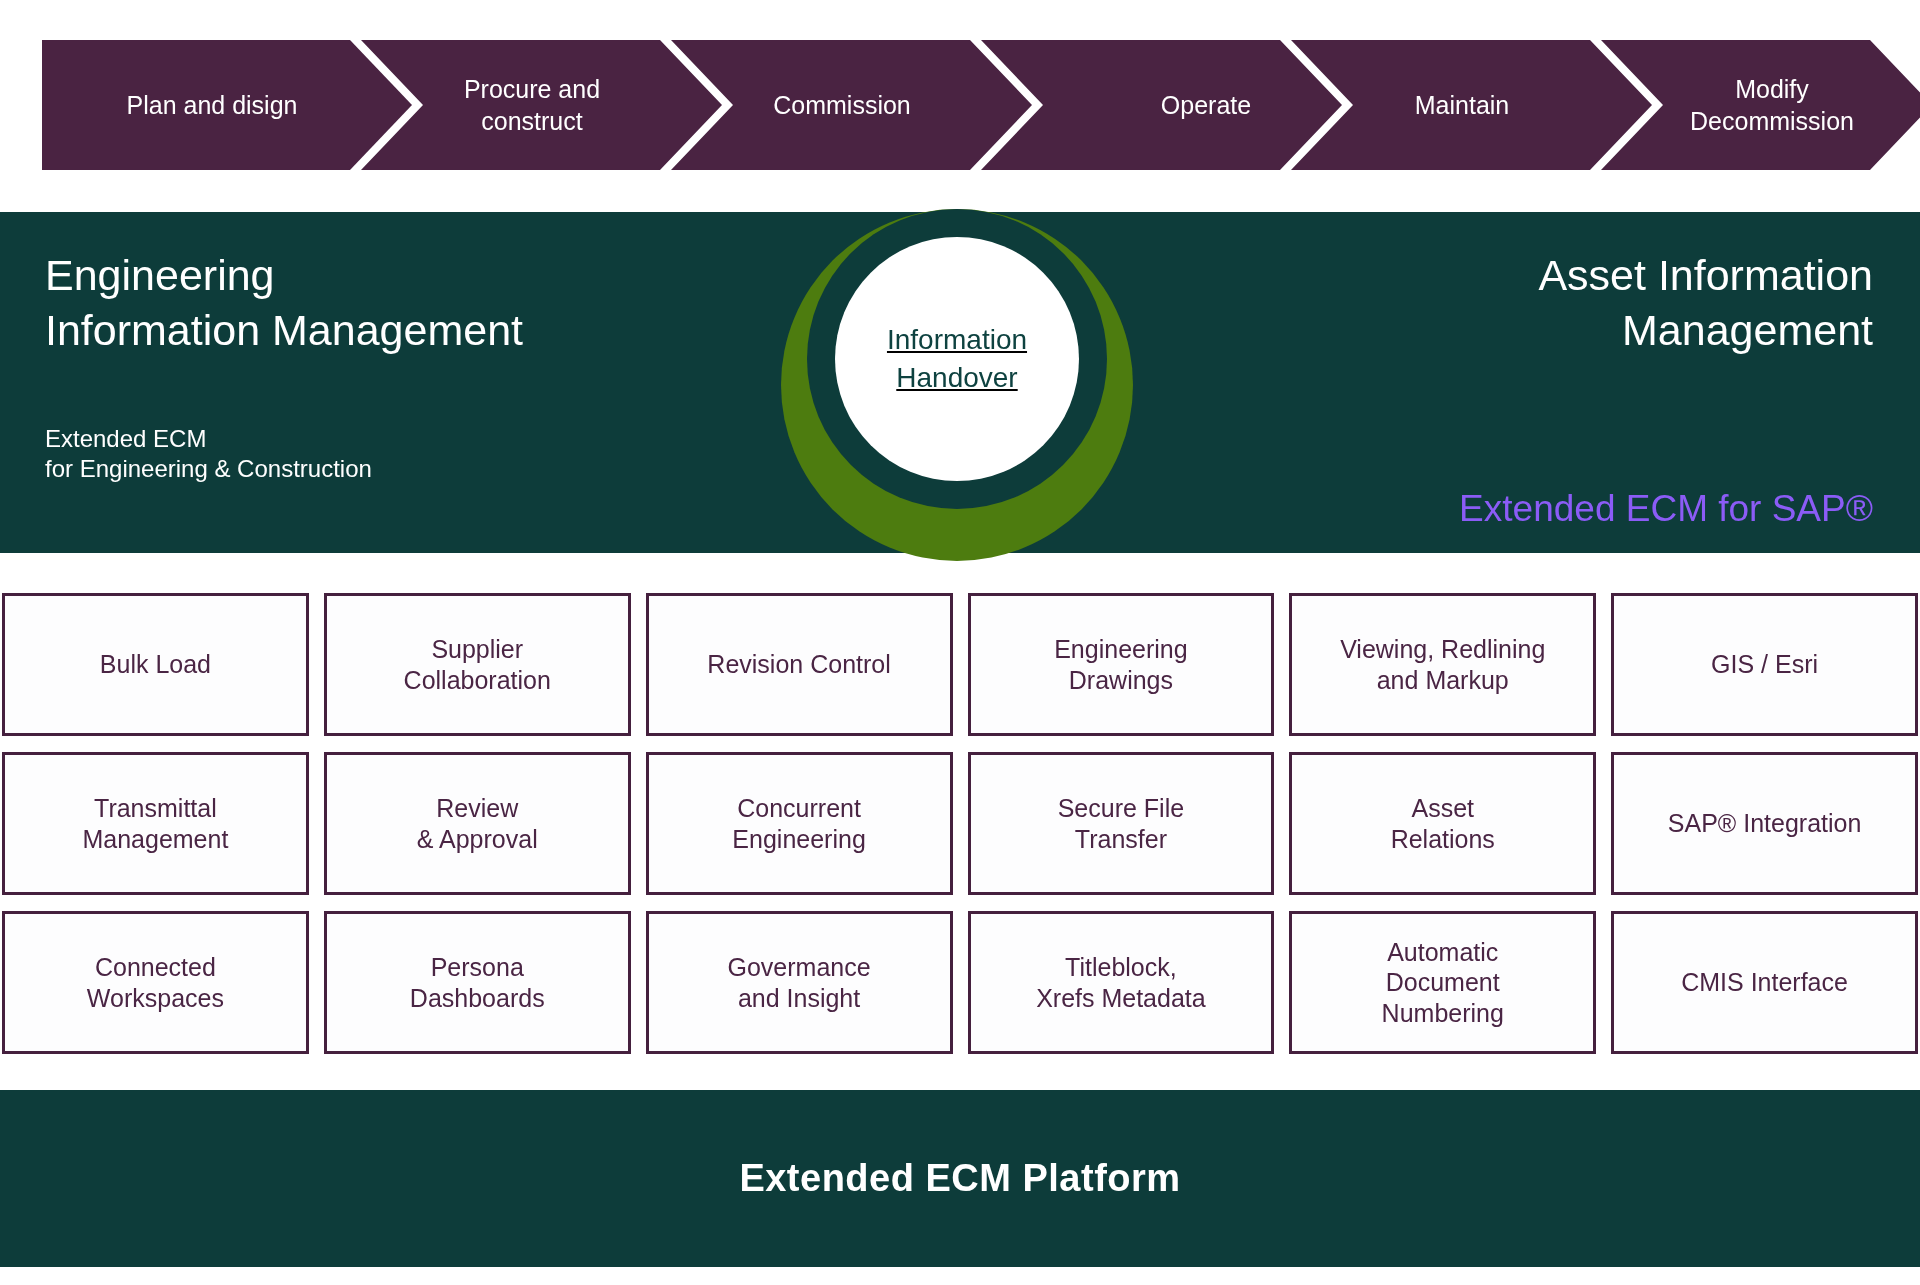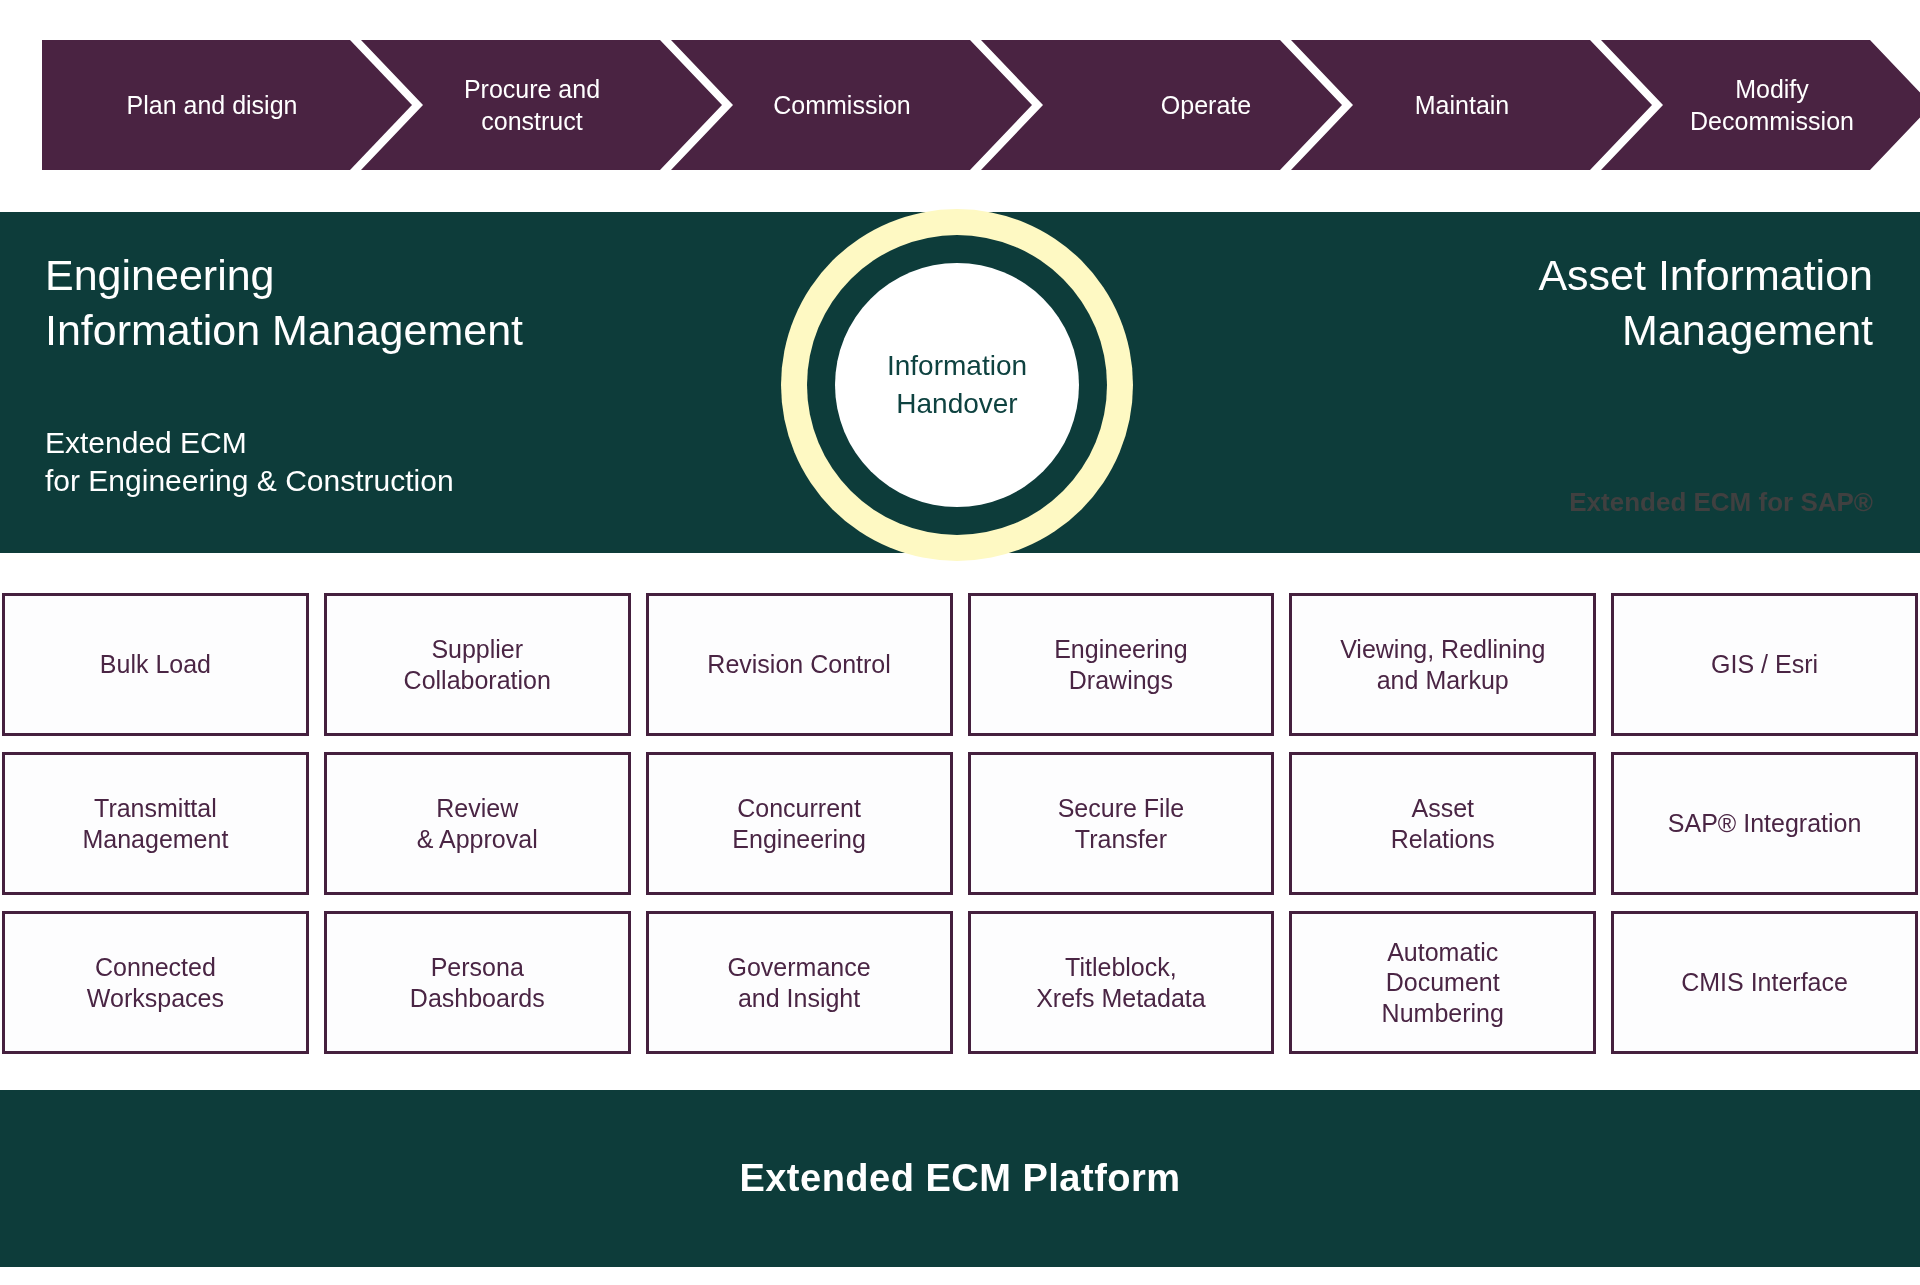--- a/index.html
+++ b/index.html
@@ -19,27 +19,27 @@
   .stage-label{
     position:absolute;top:0;height:130px;
     display:flex;align-items:center;justify-content:center;
     color:#ffffff;font-size:25px;line-height:1.3;text-align:center;
     white-space:pre-line;
   }
 
   
   .teal-band{position:absolute;left:0;top:212px;width:1920px;height:341px;background:var(--teal);}
   .eim-title{position:absolute;left:45px;top:248px;color:#ffffff;font-size:43px;line-height:1.28;white-space:pre-line;}
-  .eim-sub{position:absolute;left:45px;top:424px;color:#ffffff;font-size:30px;line-height:1.25;white-space:pre-line;}
+  .eim-sub{position:absolute;left:45px;top:424px;color:#ffffff;font-size:24px;line-height:1.25;white-space:pre-line;}
   .aim-title{position:absolute;right:47px;top:248px;color:#ffffff;font-size:43px;line-height:1.28;white-space:pre-line;text-align:right;}
-  .aim-sub{position:absolute;right:47px;top:486px;color:#404040;font-size:26px;line-height:1.25;text-align:right;white-space:pre-line;font-weight:bold;}
+  .aim-sub{position:absolute;right:47px;top:486px;color:#8b5cf6;font-size:37px;line-height:1.25;text-align:right;white-space:pre-line;}
 
   
   .handover{position:absolute;left:781px;top:209px;width:352px;height:352px;border-radius:50%;
-    background:#fef9c3;display:flex;align-items:center;justify-content:center;}
+    background:#4d7c0f;display:flex;justify-content:center;text-decoration:underline;}
   .handover-ring{width:300px;height:300px;border-radius:50%;background:var(--teal);
     display:flex;align-items:center;justify-content:center;}
   .handover-core{width:244px;height:244px;border-radius:50%;background:#ffffff;
     display:flex;align-items:center;justify-content:center;}
   .handover-text{color:var(--handover-text);font-size:28px;line-height:1.35;text-align:center;white-space:pre-line;}
 
   
   .cap-grid{position:absolute;left:2px;top:593px;width:1916px;
     display:grid;grid-template-columns:repeat(6,1fr);column-gap:15px;row-gap:16px;}
   .cap-box{height:143px;background:#fdfdfe;border:3px solid var(--box-border);

